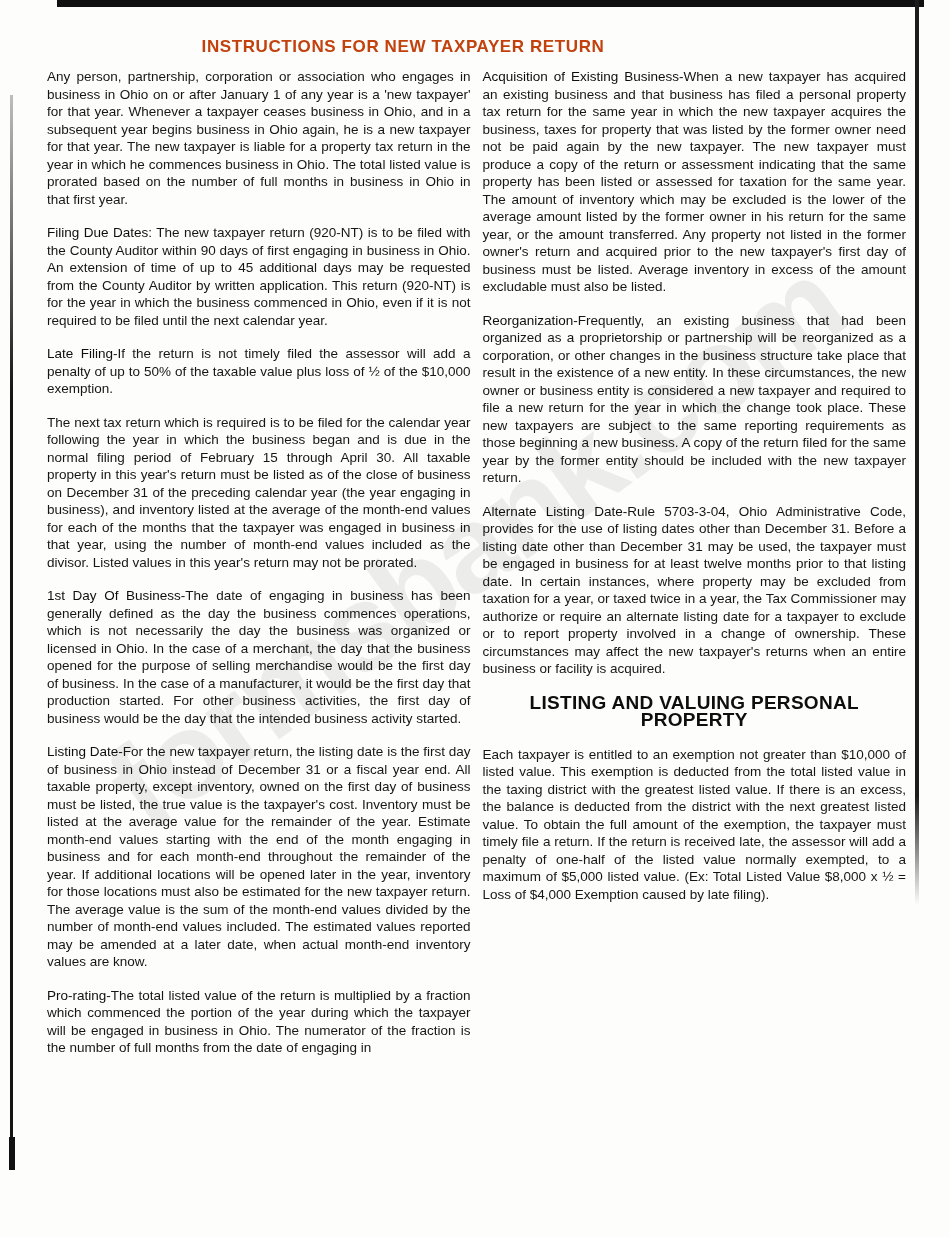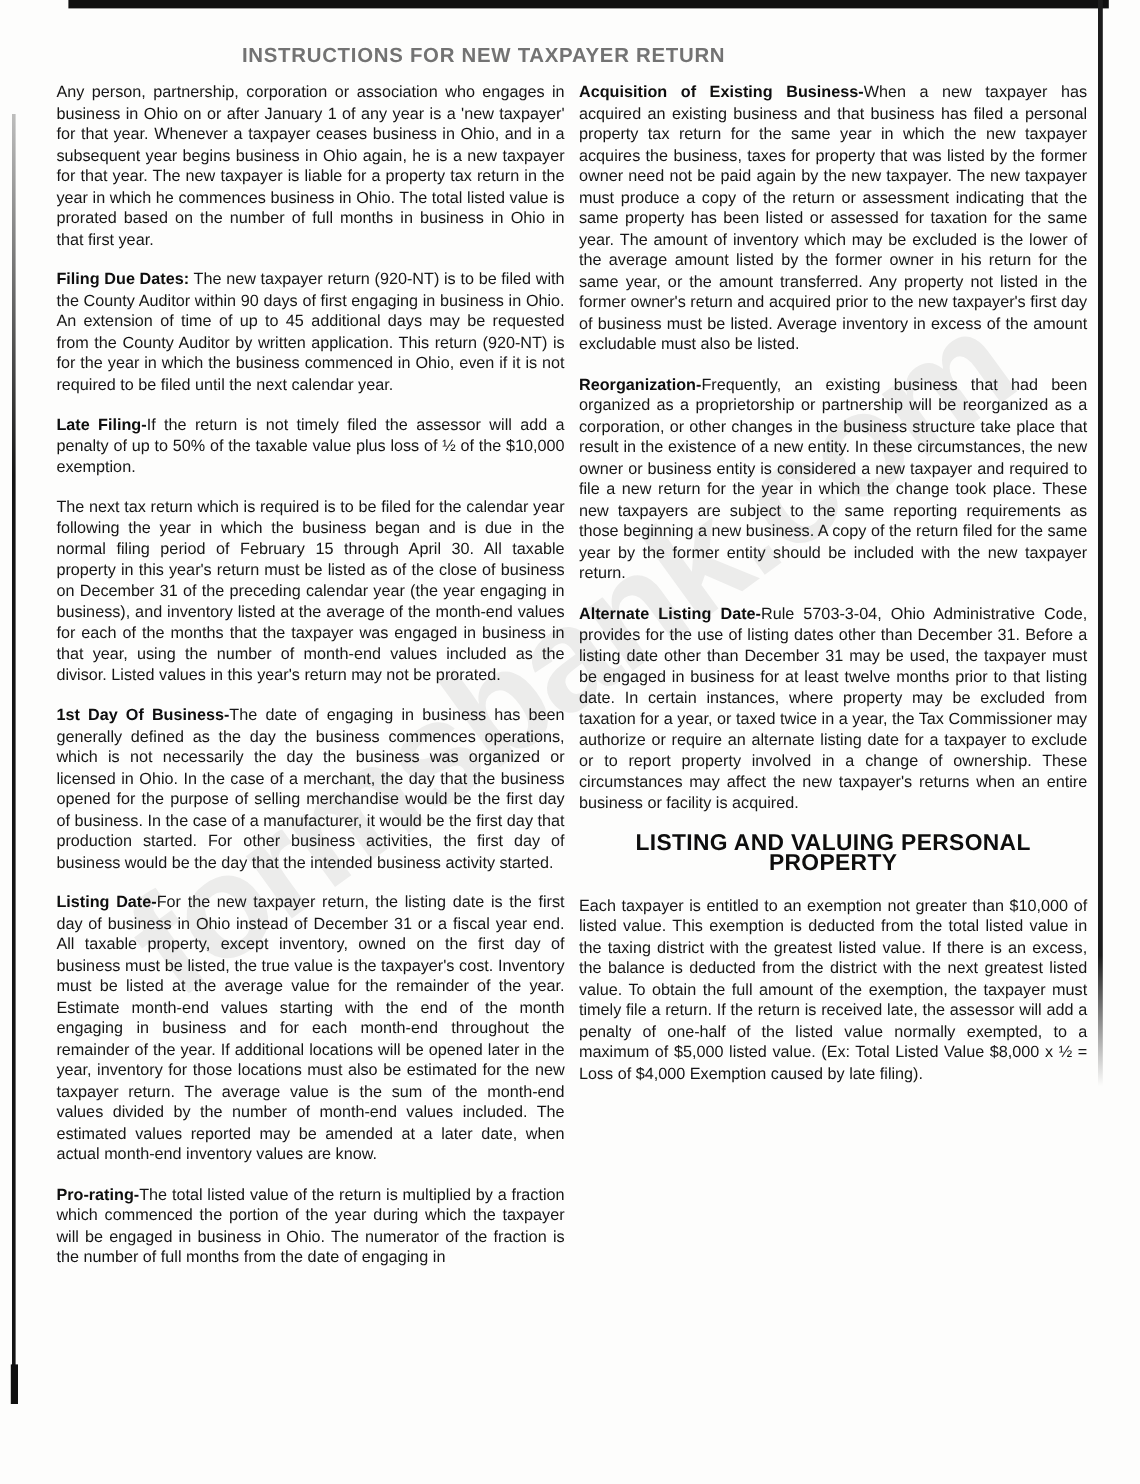--- a/index.html
+++ b/index.html
@@ -28,36 +28,36 @@
     font-size: 122px; font-weight: bold; letter-spacing: -3px;
     color: rgba(60, 60, 60, 0.085);
     white-space: nowrap; z-index: 0;
     font-family: "Liberation Sans", sans-serif;
   }
 
   .title {
     position: absolute; top: 37px; left: 0; width: 806px;
     margin: 0; text-align: center;
     font-size: 17px; font-weight: bold; letter-spacing: 0.6px;
-    color: #737373; z-index: 1;
+    color: #c2410c; z-index: 1;
   }
 
   .cols {
     position: absolute; top: 68px; left: 47px; right: 44px;
     display: flex; gap: 12px; z-index: 1;
   }
   .col { flex: 1 1 0; min-width: 0; }
 
   .para {
     margin: 0 0 16px 0;
     font-size: 13.5px; line-height: 17.5px;
     text-align: justify;
     color: #161616;
   }
-  .para b { font-weight: bold; color: #0e0e0e; }
+  .para b { font-weight: normal; color: #0e0e0e; }
   .sec-heading {
     margin: 2px 0 17px 0;
     font-size: 19px; line-height: 17.5px;
     font-weight: bold; text-align: center; letter-spacing: 0.3px;
     color: #0e0e0e;
   }
 </style>
 </head>
 <body>
 

